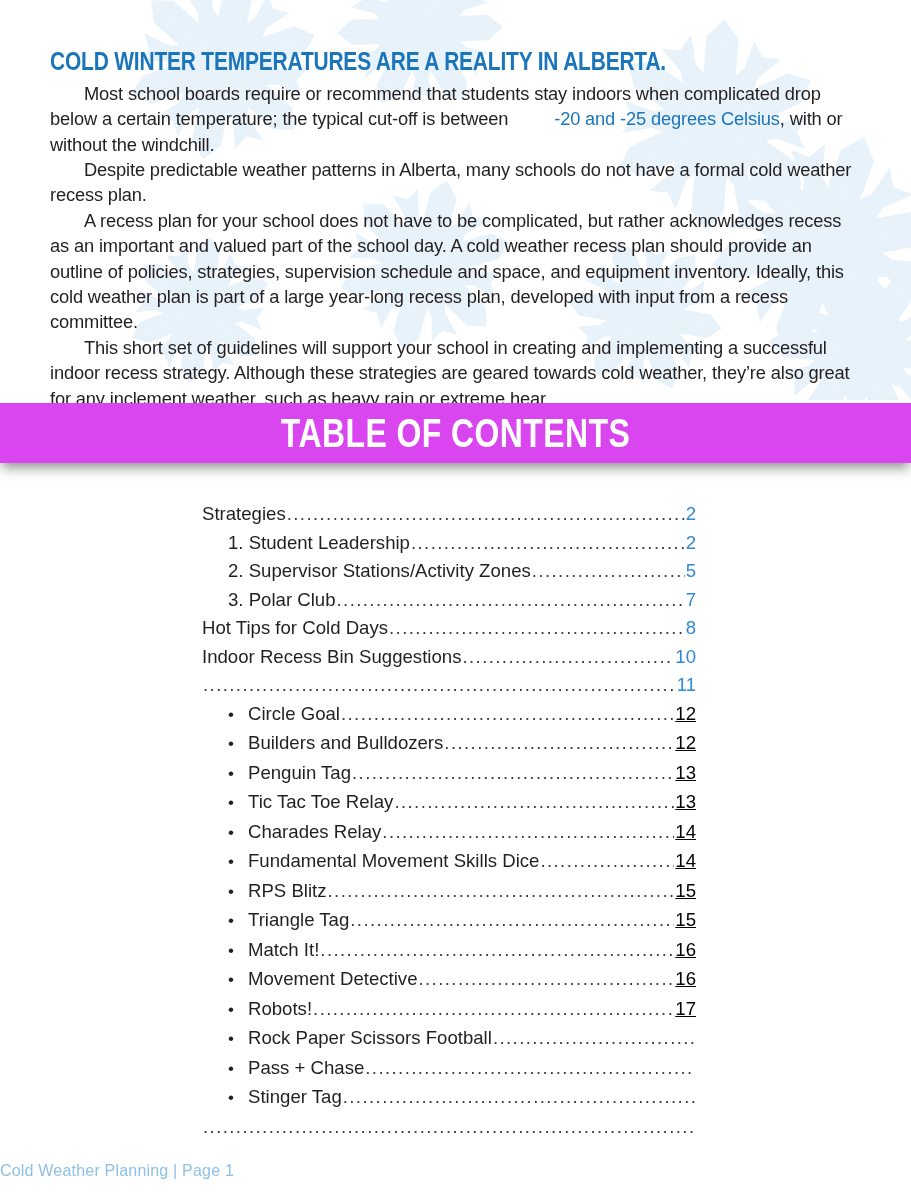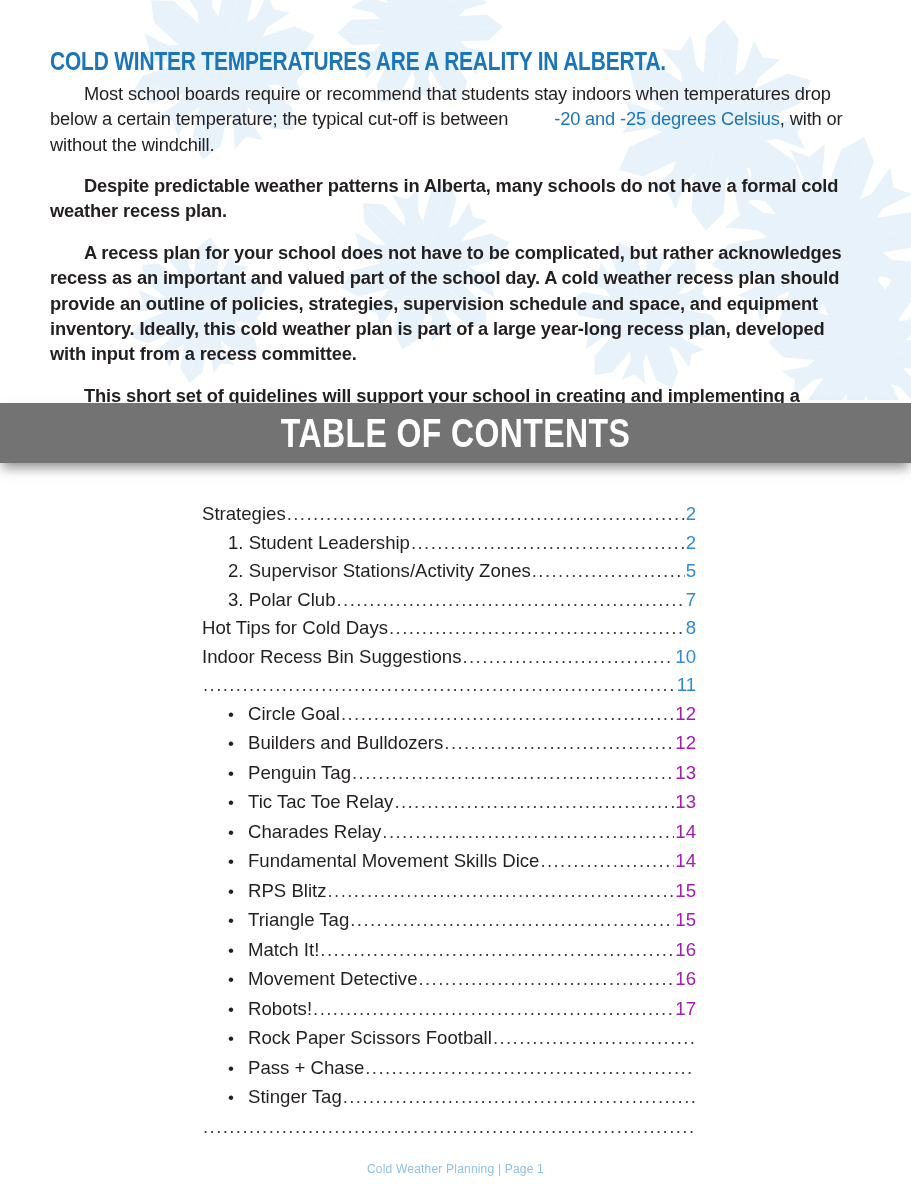--- a/index.html
+++ b/index.html
@@ -51,31 +51,31 @@
     line-height: 1.05;
   }
   .para {
     font-size: 18.3px;
     line-height: 25.4px;
     margin: 0;
     text-indent: 34px;
     color: #231f20;
     letter-spacing: -0.15px;
   }
-  .para + .para { margin-top: 16px; font-weight: bold; }
+  .para + .para { margin-top: 0px; }
   .hl { color: #1b75bb; margin-left: 41px; }
 
   
   #toc-banner {
     position: absolute;
     left: 0;
     top: 403px;
     width: 911px;
     height: 60px;
-    background: #737373;
+    background: #d946ef;
     z-index: 3;
     box-shadow: 0 7px 11px -2px rgba(60,60,60,0.55);
   }
   #toc-banner-title {
     font-family: "Liberation Sans Narrow", "Liberation Sans", sans-serif;
     font-weight: bold;
     font-size: 40px;
     color: #ffffff;
     text-align: center;
     line-height: 60px;
@@ -113,37 +113,36 @@
     letter-spacing: 1.4px;
     margin: 0 1px 0 1px;
     min-width: 10px;
   }
   .toc-page {
     flex: 0 0 auto;
     text-align: right;
     min-width: 10px;
   }
   .toc-page.blue { color: #2e8ad4; }
-  .toc-page.dark { color: #a21caf; }
+  .toc-page.dark { color: #000000; text-decoration: underline; }
   .bullet-mark {
     display: inline-block;
     width: 20px;
     flex: 0 0 auto;
     color: #231f20;
     font-size: 17px;
   }
 
   
   #footer {
     position: absolute;
     left: 0;
     top: 1162px;
     width: 911px;
-    text-align: center;
-    font-size: 12px;
+    font-size: 16px;
     color: #8fc0e8;
     z-index: 2;
     letter-spacing: 0.2px;
   }
 </style>
 </head>
 <body>
 
 <div id="watermarks">
     <svg class="flake" width="210" height="210" viewBox="-50 -50 100 100" style="left: 118px; top: -40px; transform: rotate(12deg);">
@@ -232,21 +231,21 @@
         <path d="M 0 -46 L 7 -38 L 7 -22 L 16 -31 L 26 -31 L 7 -12 L 7 12 L 26 31 L 16 31 L 7 22 L 7 38 L 0 46 Z" transform="rotate(240)"></path>
         <path d="M 0 -46 L 7 -38 L 7 -22 L 16 -31 L 26 -31 L 7 -12 L 7 12 L 26 31 L 16 31 L 7 22 L 7 38 L 0 46 Z" transform="rotate(300)"></path>
         <circle r="9" fill="#e8f2fa"></circle>
       </g>
     </svg>
   </div>
 
 <div id="intro">
   <h1 id="intro-heading">COLD WINTER TEMPERATURES ARE A REALITY IN ALBERTA.</h1>
   <div id="intro-paragraphs">
-      <div class="para"><span>Most school boards require or recommend that students stay indoors when temperatures drop below a certain temperature; the typical cut-off is between </span><span class="hl">-20 and -25 degrees Celsius</span><span>, with or without the windchill.</span></div>
+      <div class="para"><span>Most school boards require or recommend that students stay indoors when complicated drop below a certain temperature; the typical cut-off is between </span><span class="hl">-20 and -25 degrees Celsius</span><span>, with or without the windchill.</span></div>
       <div class="para"><span>Despite predictable weather patterns in Alberta, many schools do not have a formal cold weather recess plan.</span></div>
       <div class="para"><span>A recess plan for your school does not have to be complicated, but rather acknowledges recess as an important and valued part of the school day. A cold weather recess plan should provide an outline of policies, strategies, supervision schedule and space, and equipment inventory. Ideally, this cold weather plan is part of a large year-long recess plan, developed with input from a recess committee.</span></div>
       <div class="para"><span>This short set of guidelines will support your school in creating and implementing a successful indoor recess strategy. Although these strategies are geared towards cold weather, they’re also great for any inclement weather, such as heavy rain or extreme hear.</span></div>
     </div>
 </div>
 
 <div id="toc-banner">
   <div id="toc-banner-title">TABLE OF CONTENTS</div>
 </div>
 

